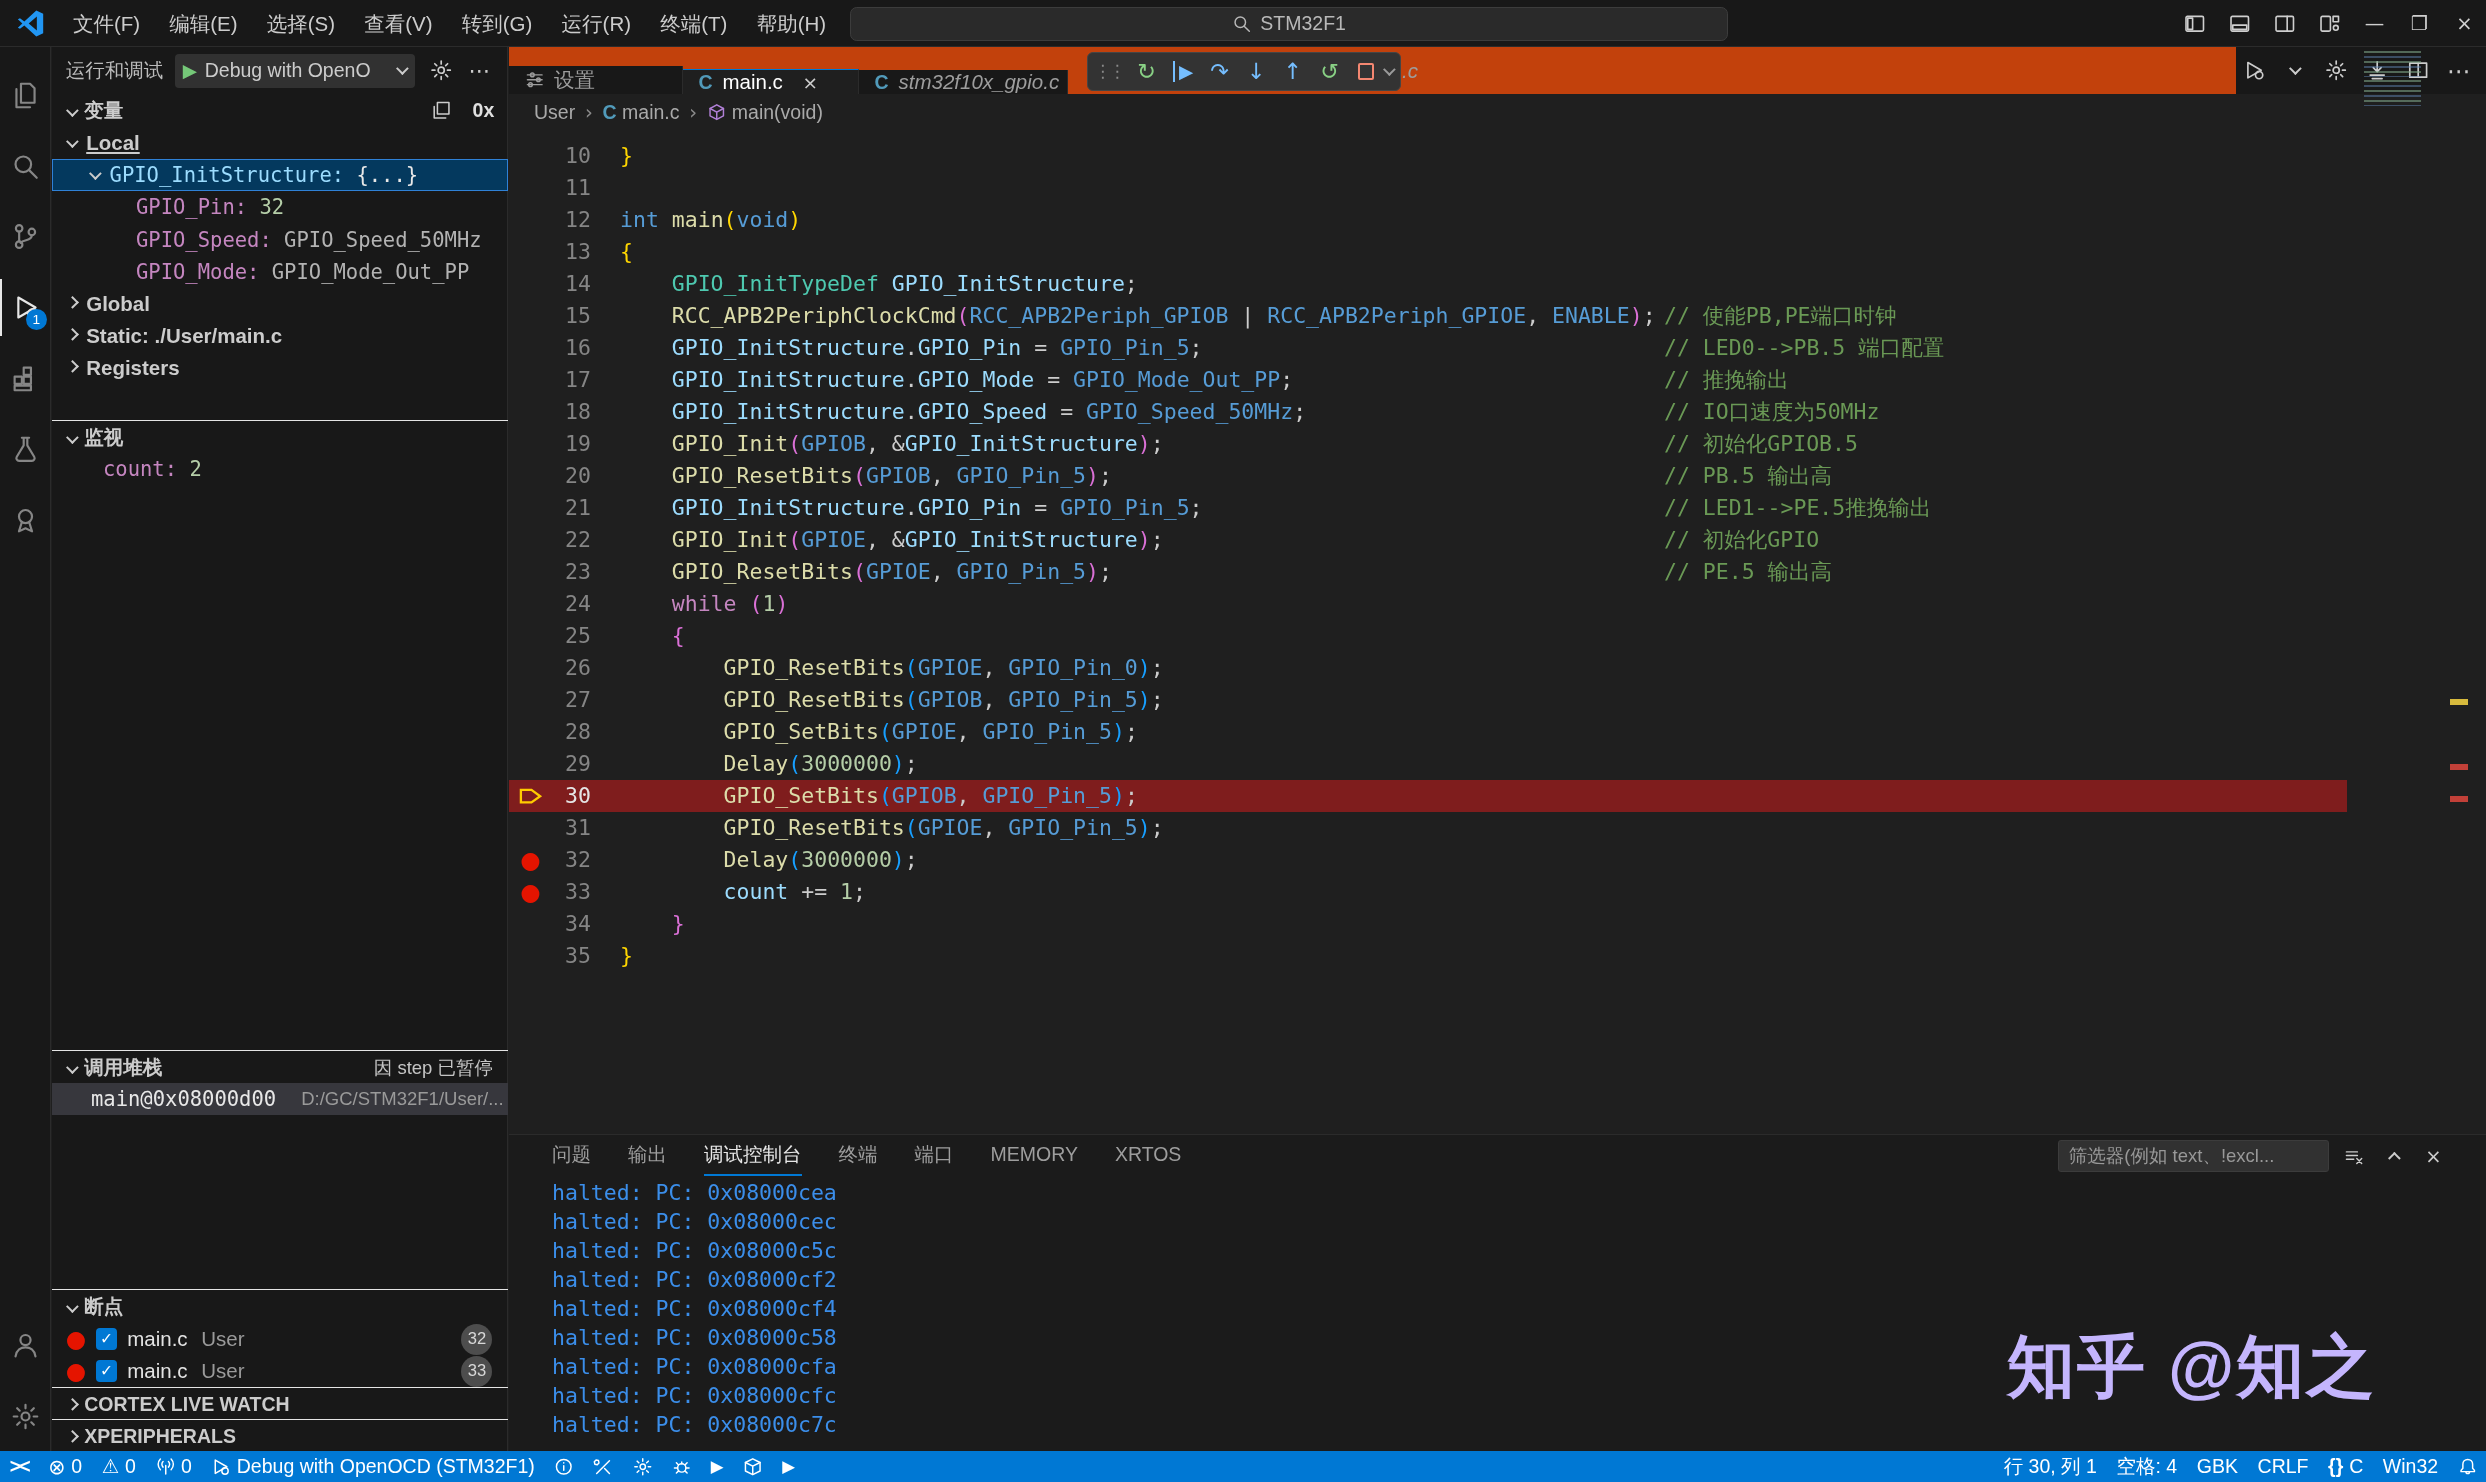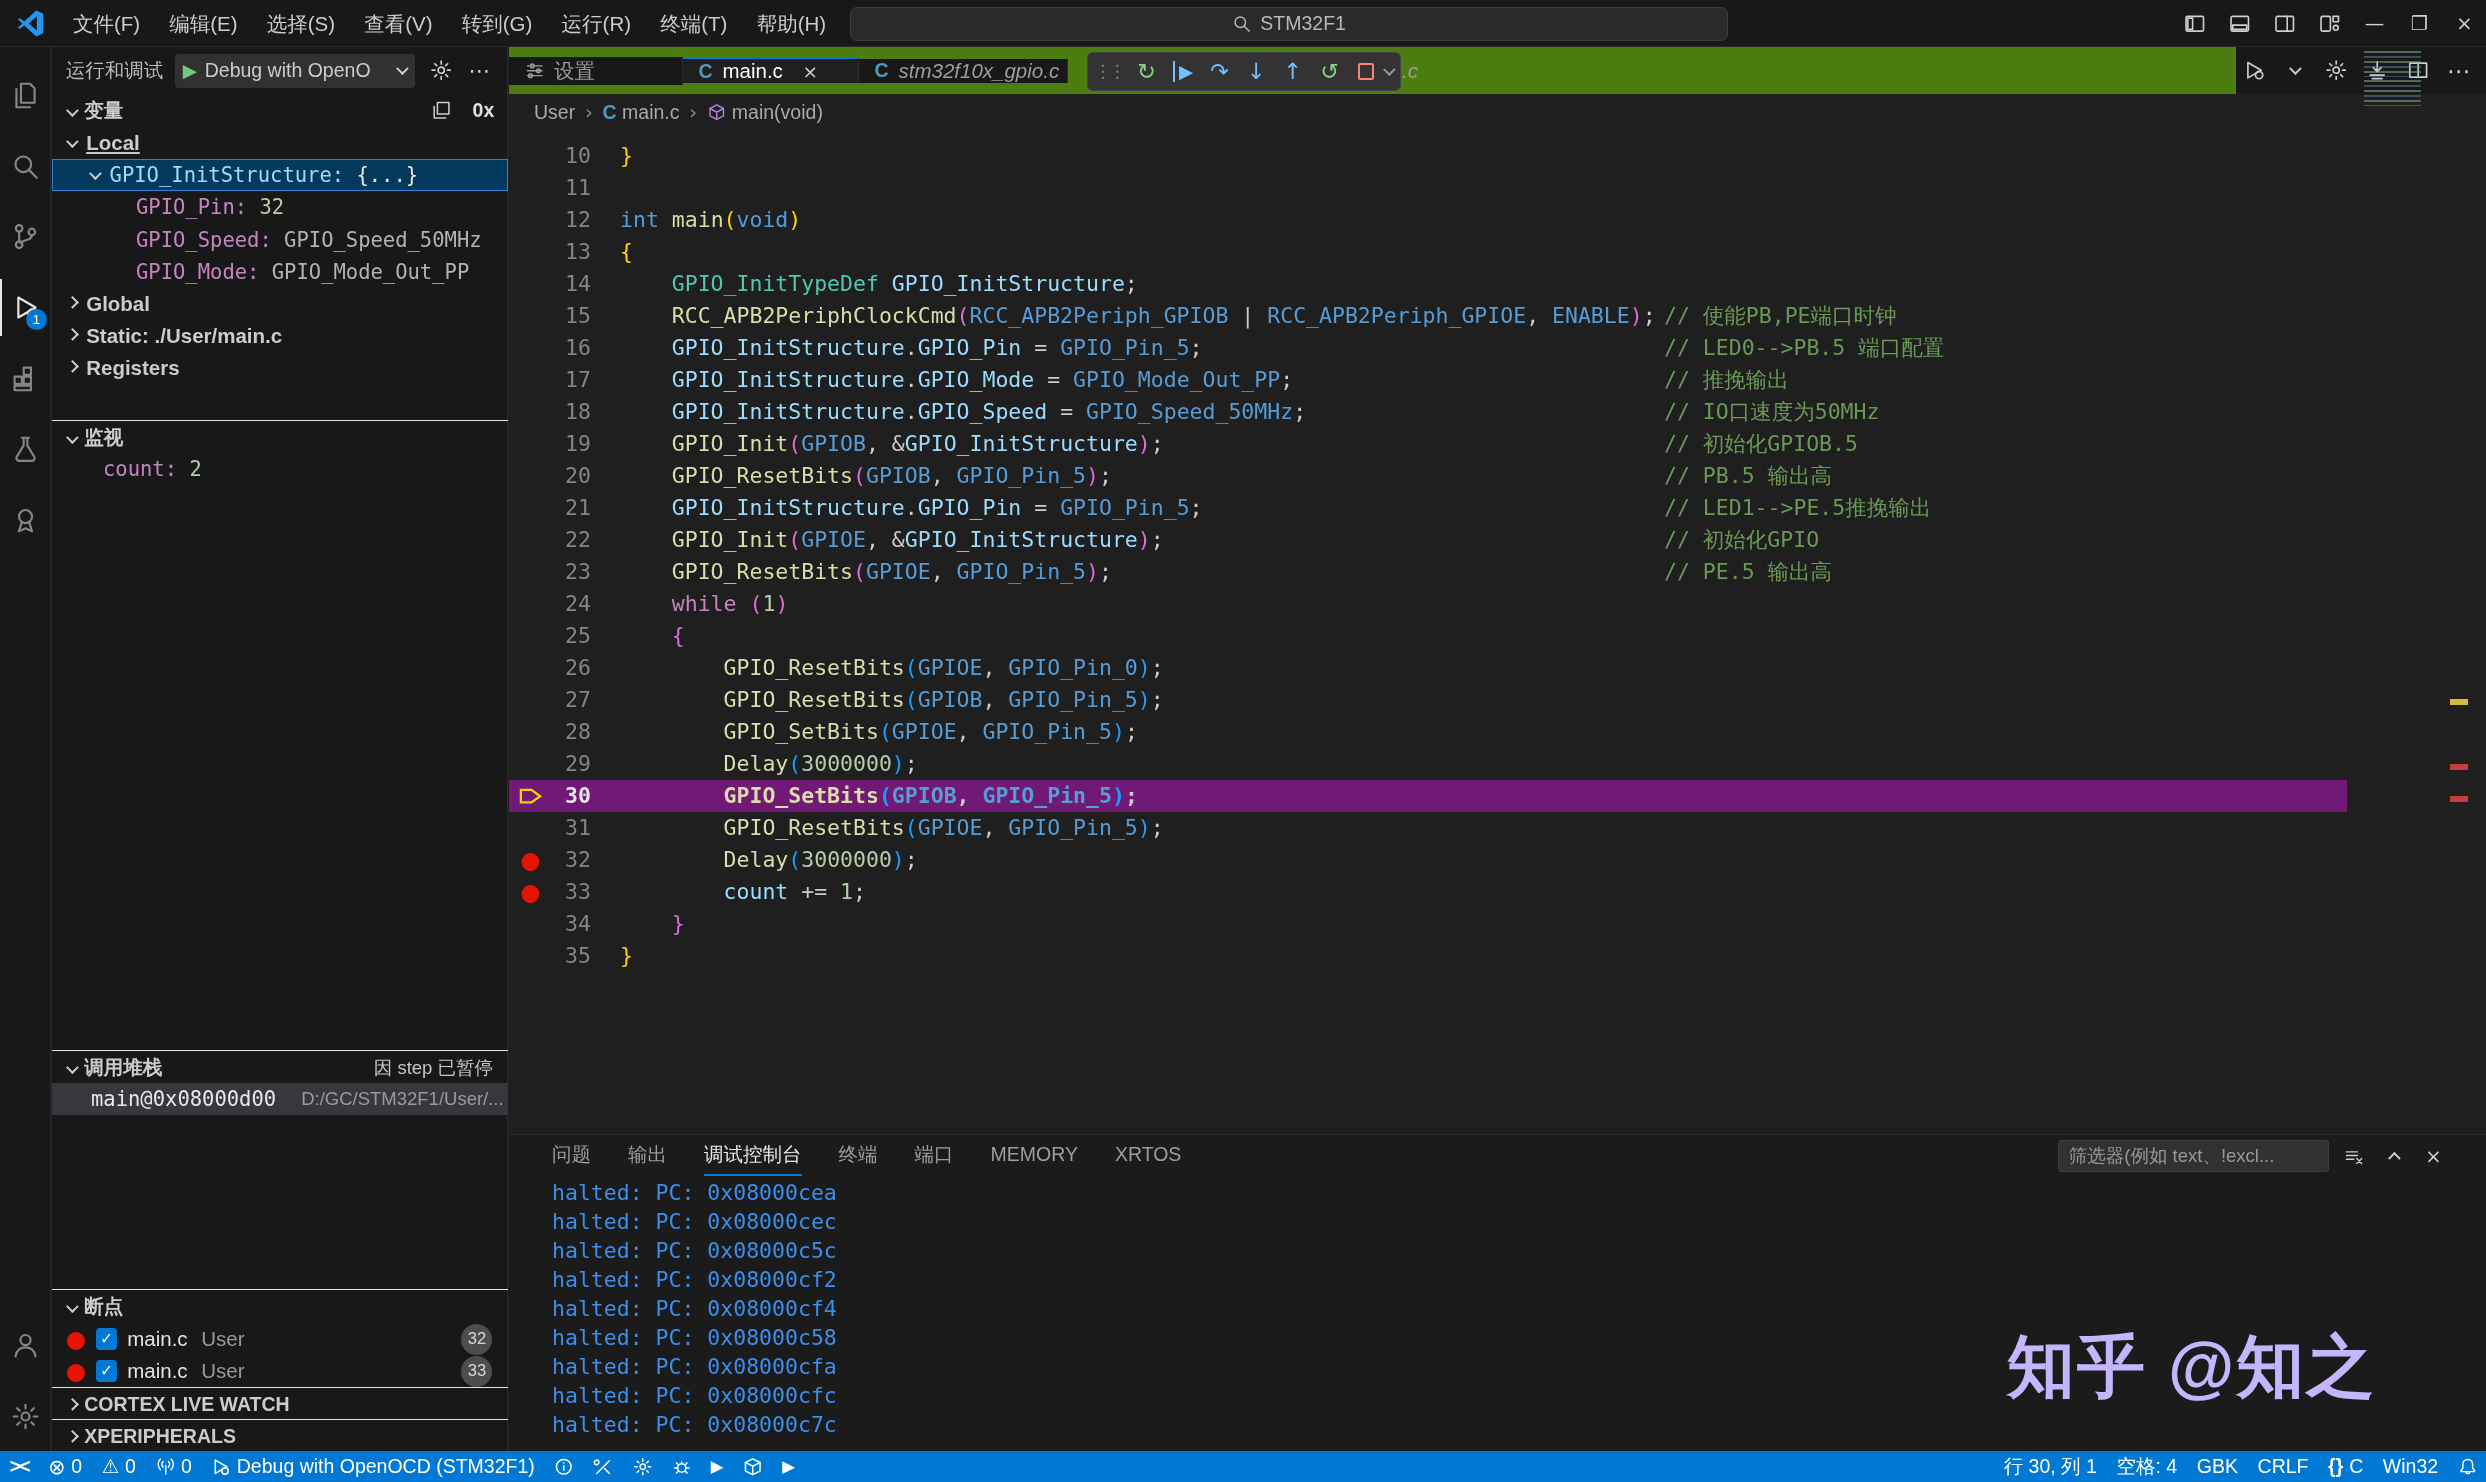--- a/index.html
+++ b/index.html
@@ -68,22 +68,22 @@
   .bp-dot { color:#e51400; font-size:23.4px; margin:0 9.8px 0 13.7px; }
   .bp-check { width:21.5px; height:21.5px; background:#0078d4; border-radius:3.9px; color:#fff; font-size:15.6px;
     display:flex; align-items:center; justify-content:center; margin-right:9.8px; }
   .bp-file { color:#e3e3e3; margin-right:13.7px; }
   .bp-owner { color:#9a9a9a; }
   .bp-badge { position:absolute; right:15.6px; width:31px; height:31px; border-radius:15.6px; background:#4d4d4d;
     color:#d8d8d8; font-size:16.6px; display:flex; align-items:center; justify-content:center; }
 
   
   #editor { position:absolute; left:509px; top:47px; width:1978px; height:1087px; background:#1f1f1f; }
-  #tabbar { position:absolute; left:0; top:0; width:1978px; height:47px; background:#4d7c0f;
-    display:flex; align-items:center; }
+  #tabbar { position:absolute; left:0; top:0; width:1978px; height:47px; background:#c2410c;
+    display:flex; align-items:flex-end; }
   .tab { display:flex; align-items:center; padding:0 15.6px; gap:9.8px; font-size:20.5px; color:#9d9d9d;
     background:#181818; border-right:1px solid #2b2b2b; position:relative; }
   .tab .cicon { color:#519aba; font-weight:bold; font-size:19.5px; }
   .tab.active { background:#1f1f1f; color:#ffffff; border-top:1px solid #0078d4; }
   .tab.preview .tlabel { font-style:italic; }
   .tab .close { margin-left:9.8px; font-size:18.5px; color:#cccccc; }
   .tab .svgi { width:19.5px; height:19.5px; }
   #overflow-tab { position:absolute; left:893px; top:0; height:47px; line-height:47px; font-size:20.5px;
     color:#9d9d9d; font-style:italic; }
   #debug-toolbar { position:absolute; left:578px; top:4.9px; width:314px; height:39px; background:#333333;
@@ -99,21 +99,21 @@
   .ed-act { width:37px; height:39px; display:flex; align-items:center; justify-content:center; color:#cccccc; }
   .ed-act .svgi { width:22.4px; height:22.4px; }
   #breadcrumb { position:absolute; left:0; top:47px; width:1978px; height:37px; display:flex; align-items:center;
     padding-left:25px; gap:9.8px; font-size:19.5px; color:#a9a9a9; }
   #breadcrumb .sep { color:#8a8a8a; font-size:19.5px; }
   #breadcrumb .cicon { color:#519aba; font-weight:bold; }
   #breadcrumb .svgi { width:19.5px; height:19.5px; color:#b180d7; }
 
   #codearea { position:absolute; left:0; top:84px; width:1978px; height:1004px; padding-top:8.8px; overflow:hidden; }
   .code-line { position:relative; height:32px; width:1838px; }
-  .code-line.current { background:#701a75;font-weight:bold; }
+  .code-line.current { background:#7f1d1d; }
   .gut { position:absolute; left:0; top:0; width:43px; height:32px; display:flex; align-items:center;
     justify-content:center; }
   .lnum { position:absolute; left:35px; top:0; width:47px; height:32px; line-height:32px; text-align:right;
     color:#858585; font-family:"DejaVu Sans Mono",monospace; font-size:21.5px; }
   .code-line.current .lnum { color:#e5e5e5; }
   .ccontent { position:absolute; left:111px; top:0; height:32px; line-height:32px; white-space:pre;
     font-family:"DejaVu Sans Mono",monospace; font-size:21.5px; }
   .ccomment { position:absolute; left:1155px; top:0; height:32px; line-height:32px; white-space:pre;
     font-family:"DejaVu Sans Mono",monospace; font-size:21.5px; color:#6a9955; }
   .tk-kw{color:#569cd6} .tk-ctrl{color:#c586c0} .tk-fn{color:#dcdcaa} .tk-type{color:#4ec9b0}

